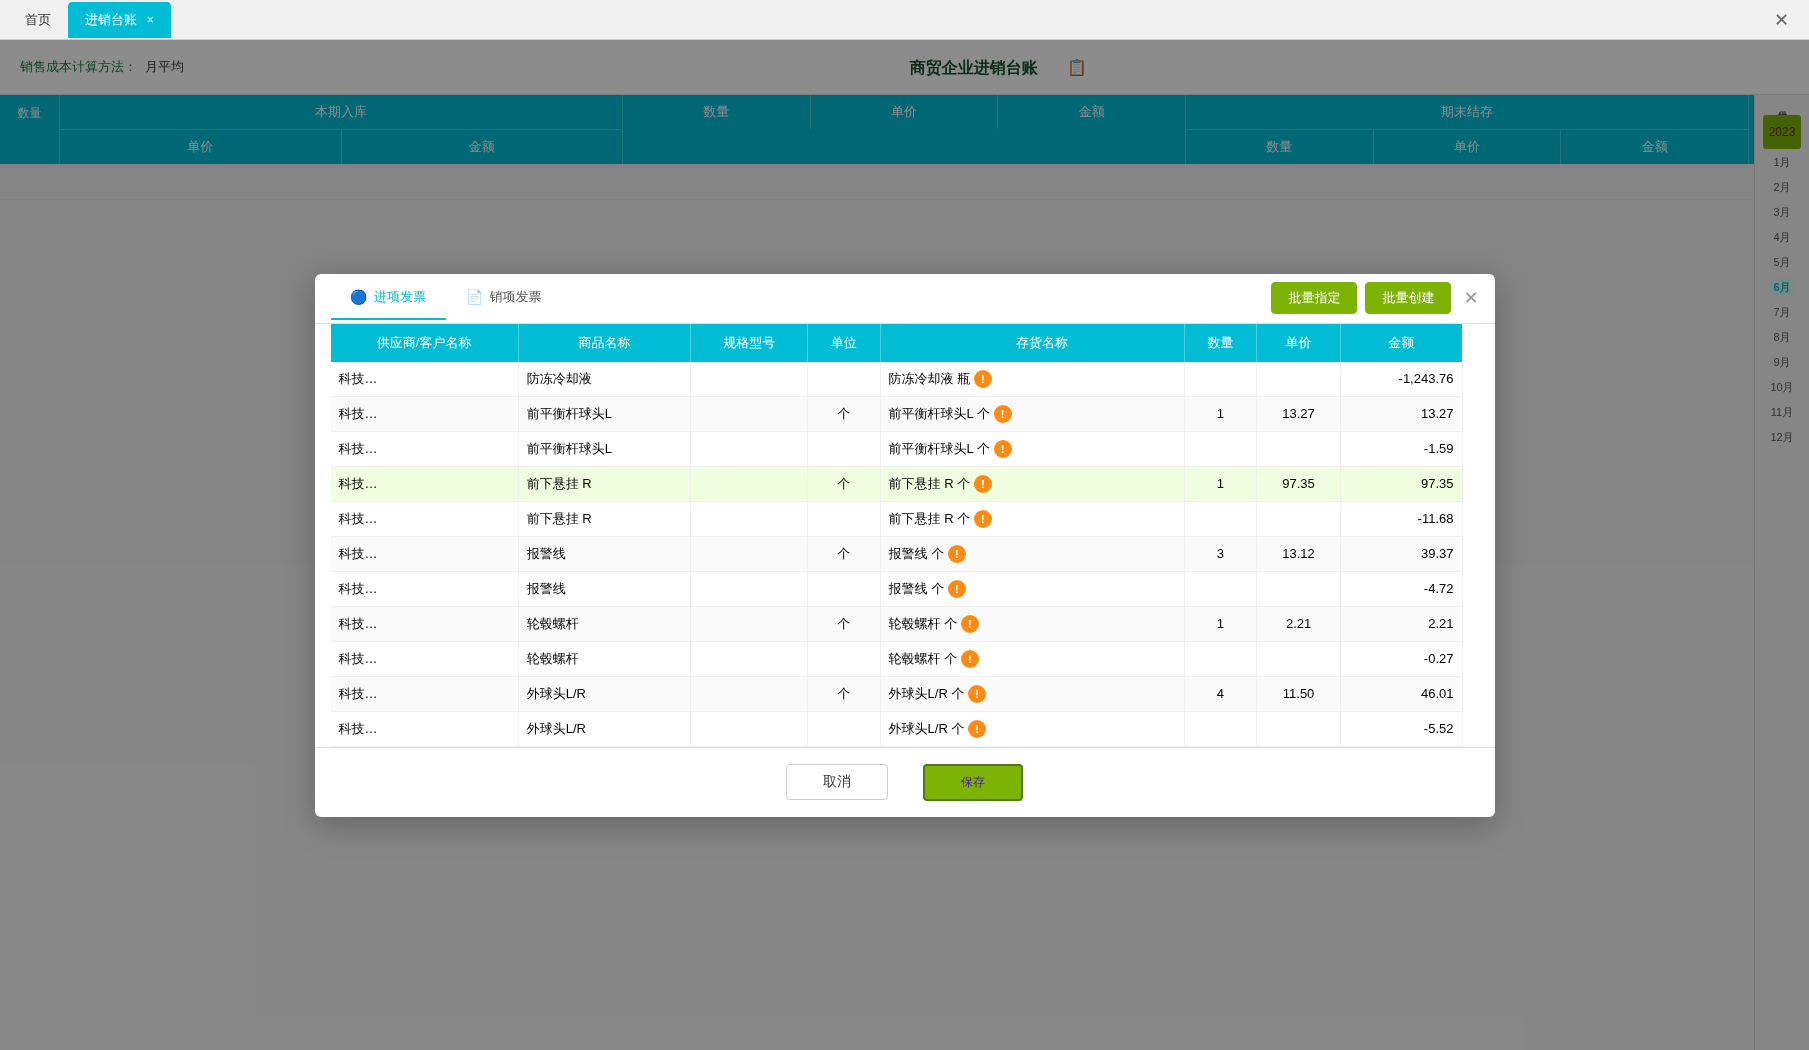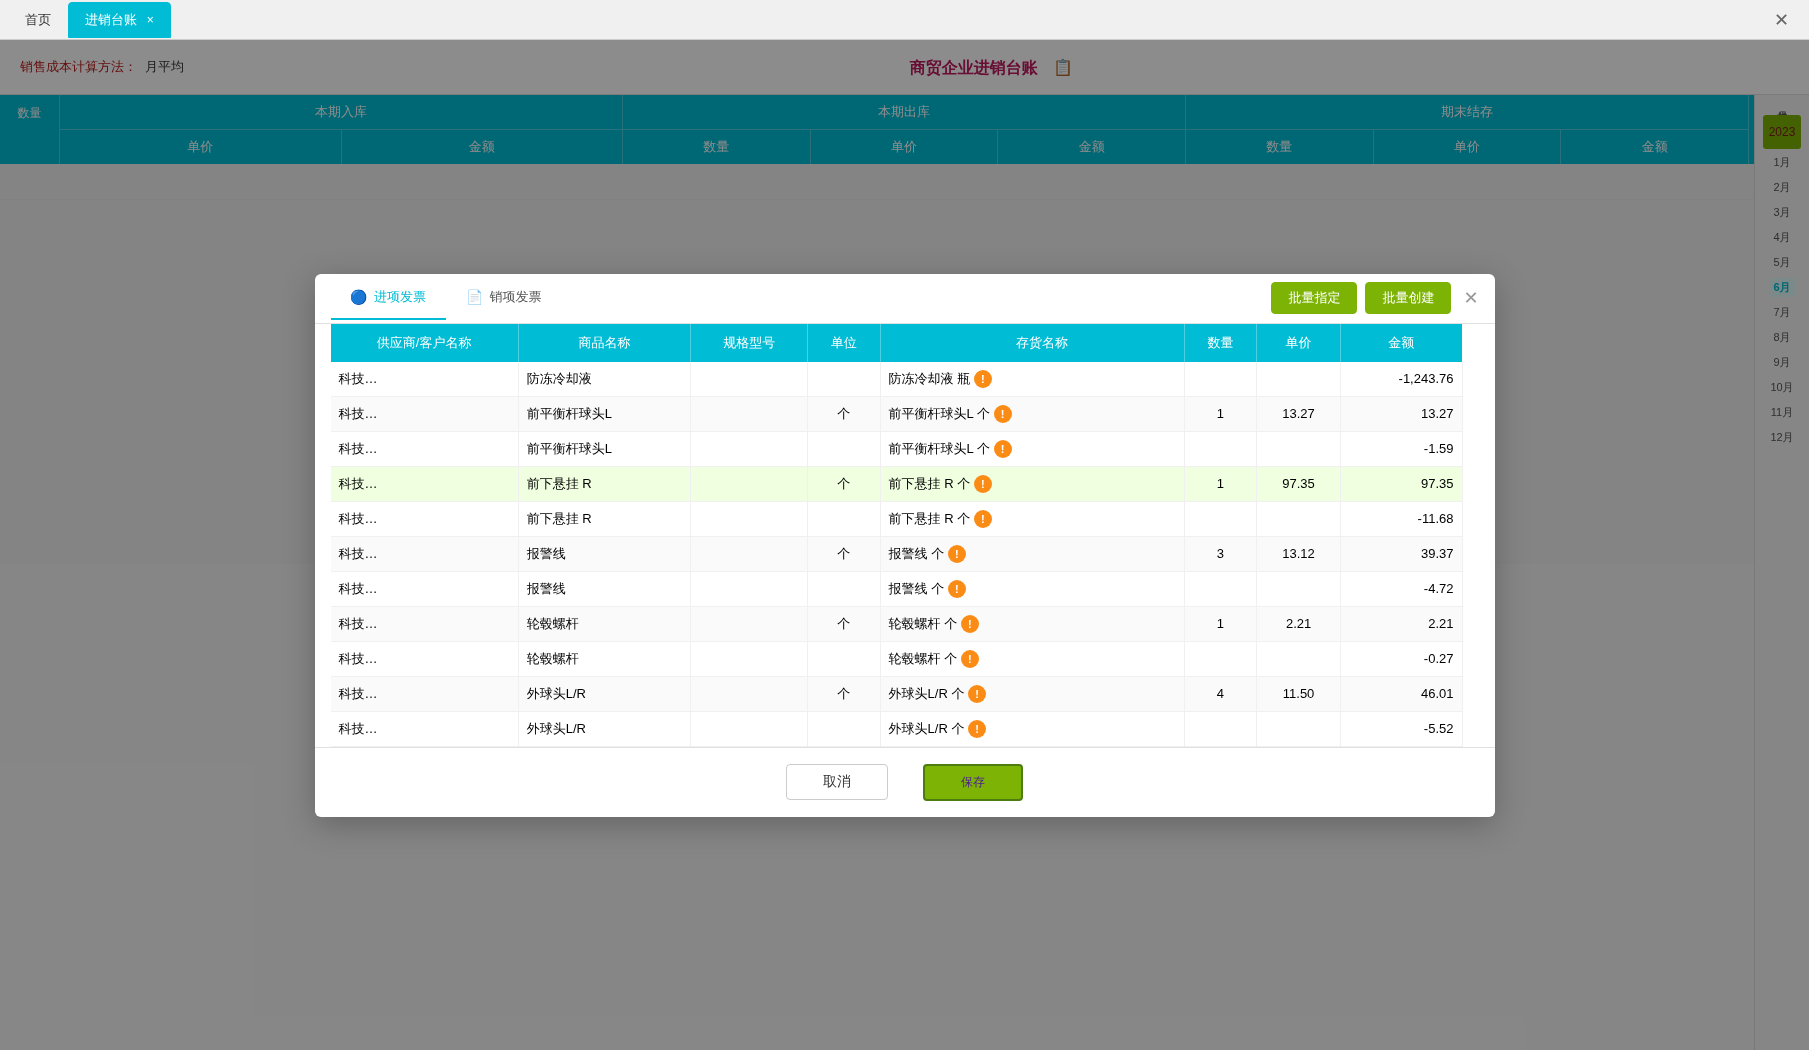--- a/index.html
+++ b/index.html
@@ -27,26 +27,26 @@
     
     .main-area {
       background: #f5f5f5; height: calc(1050px - 40px); position: relative;
     }
 
     
     .toolbar {
       display: flex; align-items: center; background: #fff; padding: 0 20px;
       height: 55px; border-bottom: 1px solid #e0e0e0;
     }
-    .cost-label { font-size: 13px; color: #b91c1c; }
+    .cost-label { font-size: 13px; color: #15803d; }
     .cost-value { color: #333; font-size: 13px; margin-left: 8px; }
     .toolbar-title {
       flex: 1; text-align: center; font-size: 20px; font-weight: bold; color: #333;
     }
-    .toolbar-title span { font-size: 16px; margin-left: 10px; color: #be185d; }
+    .toolbar-title span { font-size: 16px; margin-left: 24px; color: #14532d; }
     .toolbar-btns { display: flex; gap: 8px; align-items: center; }
     .btn {
       padding: 6px 14px; border-radius: 4px; cursor: pointer; font-size: 13px;
       border: 1px solid #ccc; background: #fff; color: #333;
     }
     .btn-green { background: #7cb305; border-color: #7cb305; color: #fff; }
     .btn-icon { display: flex; align-items: center; gap: 4px; }
 
     
     .modal-overlay {
@@ -186,23 +186,20 @@
         <div style="flex:1; text-align:center; padding:8px; border-right:1px solid rgba(255,255,255,0.3);">
           <span>单价</span>
         </div>
         <div style="flex:1; text-align:center; padding:8px;">
           <span>金额</span>
         </div>
       </div>
     </div>
 
     <div style="flex:1; border-right:1px solid rgba(255,255,255,0.3);">
-      <div style="text-align:center; padding:8px; border-bottom:1px solid rgba(255,255,255,0.3);">
-        <span>本期出库</span>
-      </div>
       <div style="display:flex;">
         <div style="flex:1; text-align:center; padding:8px; border-right:1px solid rgba(255,255,255,0.3);">
           <span>数量</span>
         </div>
         <div style="flex:1; text-align:center; padding:8px; border-right:1px solid rgba(255,255,255,0.3);">
           <span>单价</span>
         </div>
         <div style="flex:1; text-align:center; padding:8px;">
           <span>金额</span>
         </div>

